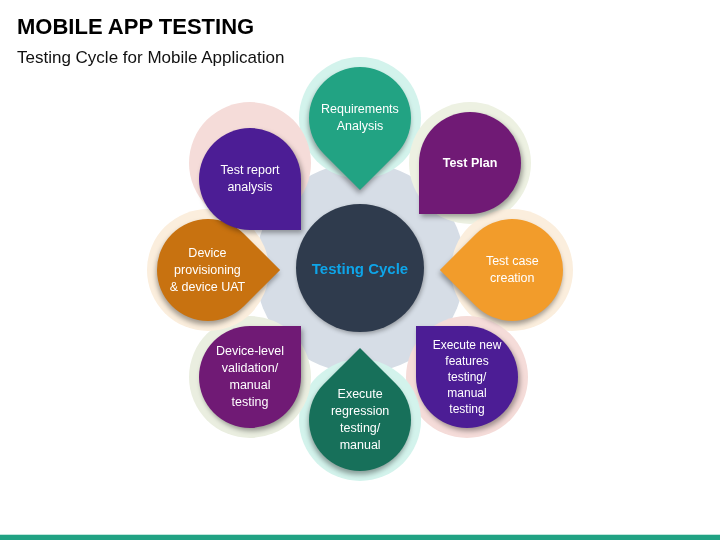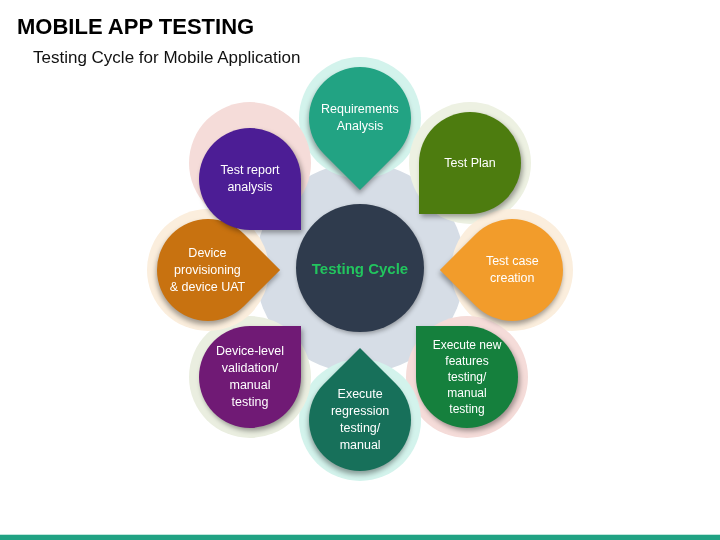--- a/index.html
+++ b/index.html
@@ -1,25 +1,25 @@
 <!DOCTYPE html>
 <html><head>
 <meta charset="utf-8">
 <style>
   html,body{margin:0;padding:0;}
   body{width:720px;height:540px;background:#ffffff;position:relative;overflow:hidden;font-family:"Liberation Sans",sans-serif;}
   .title{position:absolute;left:17px;top:14px;font-size:22px;font-weight:bold;color:#000000;letter-spacing:0px;}
-  .subtitle{position:absolute;left:17px;top:48px;font-size:17px;color:#111;margin-left:16px;}
+  .subtitle{position:absolute;left:17px;top:48px;font-size:17px;color:#111;}
   .bottom-bar{position:absolute;left:0;top:534px;width:720px;height:6px;background:#21a283;border-top:1px solid #bfe6dc;}
   .bg-circle{position:absolute;left:255px;top:163px;width:210px;height:210px;border-radius:50%;background:#d6dde6;}
   .halo{position:absolute;width:122px;height:122px;border-radius:50%;}
   .petal{position:absolute;width:102px;height:102px;display:flex;align-items:center;justify-content:center;box-shadow:2px 3px 5px rgba(0,0,0,0.35);}
   .petal span{color:#fff;font-size:12.5px;text-align:center;line-height:17px;white-space:pre-line;}
   .center{position:absolute;left:296px;top:204px;width:128px;height:128px;border-radius:50%;background:#2f3b4d;display:flex;align-items:center;justify-content:center;box-shadow:1px 2px 4px rgba(0,0,0,0.3);}
-  .center span{color:#22c55e;font-weight:bold;font-size:15px;}
+  .center span{color:#0ea5e9;font-weight:bold;font-size:15px;}
 </style>
 </head>
 <body>
 
 <div class="title">MOBILE APP TESTING</div>
 <div class="subtitle">Testing Cycle for Mobile Application</div>
 
 <div>
   <div class="bg-circle"></div>
 
@@ -29,28 +29,28 @@
   <div class="halo" style="left:406px;top:316px;background:#f5dcd9;"></div>
   <div class="halo" style="left:299px;top:359px;background:#d3f3ec;"></div>
   <div class="halo" style="left:189px;top:316px;background:#eaeee0;"></div>
   <div class="halo" style="left:147px;top:209px;background:#fbeedd;"></div>
   <div class="halo" style="left:189px;top:102px;background:#f5dcd9;"></div>
 
   <div class="petal" style="left:309px;top:67px;background:#22a383;border-radius:50% 50% 0 50%;transform:rotate(45deg);">
     <span style="transform:rotate(-45deg);">Requirements
 Analysis</span>
   </div>
-  <div class="petal" style="left:419px;top:112px;background:#4d7c0f;border-radius:50% 50% 50% 0;">
+  <div class="petal" style="left:419px;top:112px;background:#701a75;border-radius:50% 50% 50% 0;font-weight:bold;">
     <span>Test Plan</span>
   </div>
   <div class="petal" style="left:461px;top:219px;background:#f29c2b;border-radius:50% 50% 50% 0;transform:rotate(45deg);">
     <span style="transform:rotate(-45deg);">Test case
 creation</span>
   </div>
-  <div class="petal" style="left:416px;top:326px;background:#15803d;border-radius:0 50% 50% 50%;">
+  <div class="petal" style="left:416px;top:326px;background:#4c1d95;border-radius:0 50% 50% 50%;">
     <span style="font-size:12px;line-height:16px;">Execute new
 features
 testing/
 manual
 testing</span>
   </div>
   <div class="petal" style="left:309px;top:369px;background:#17705a;border-radius:0 50% 50% 50%;transform:rotate(45deg);">
     <span style="transform:rotate(-45deg);">Execute
 regression
 testing/

